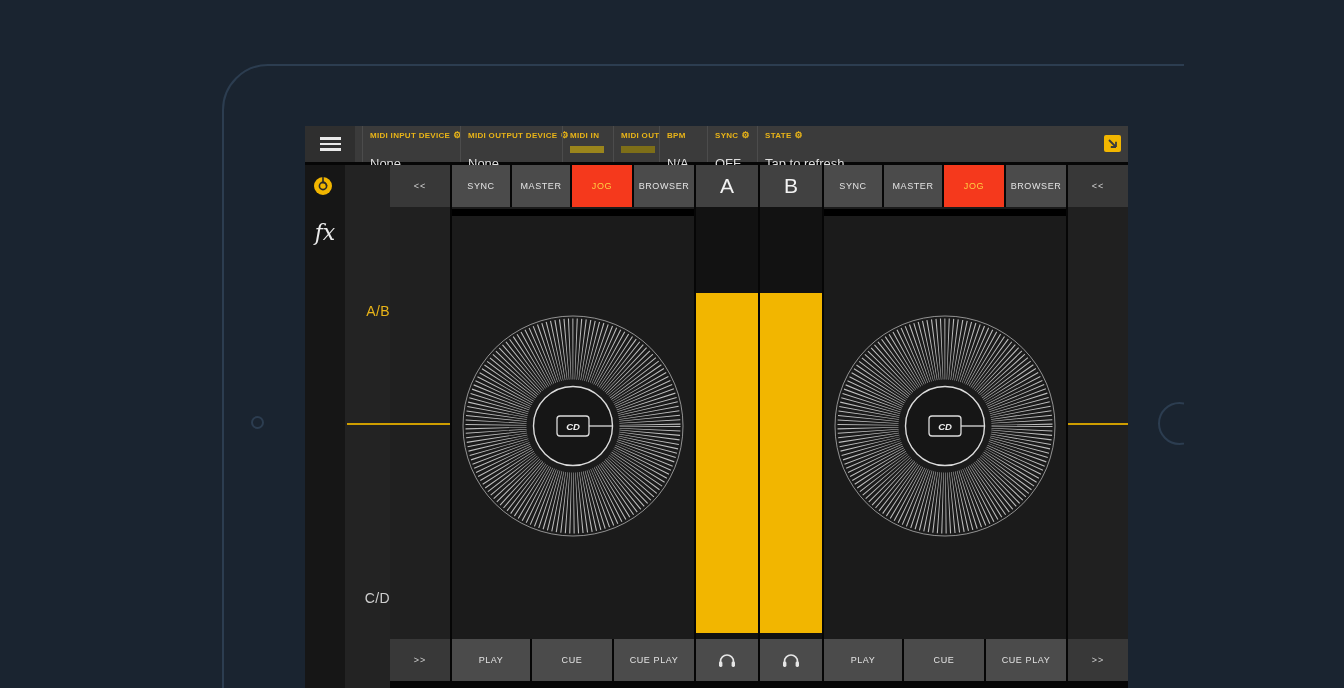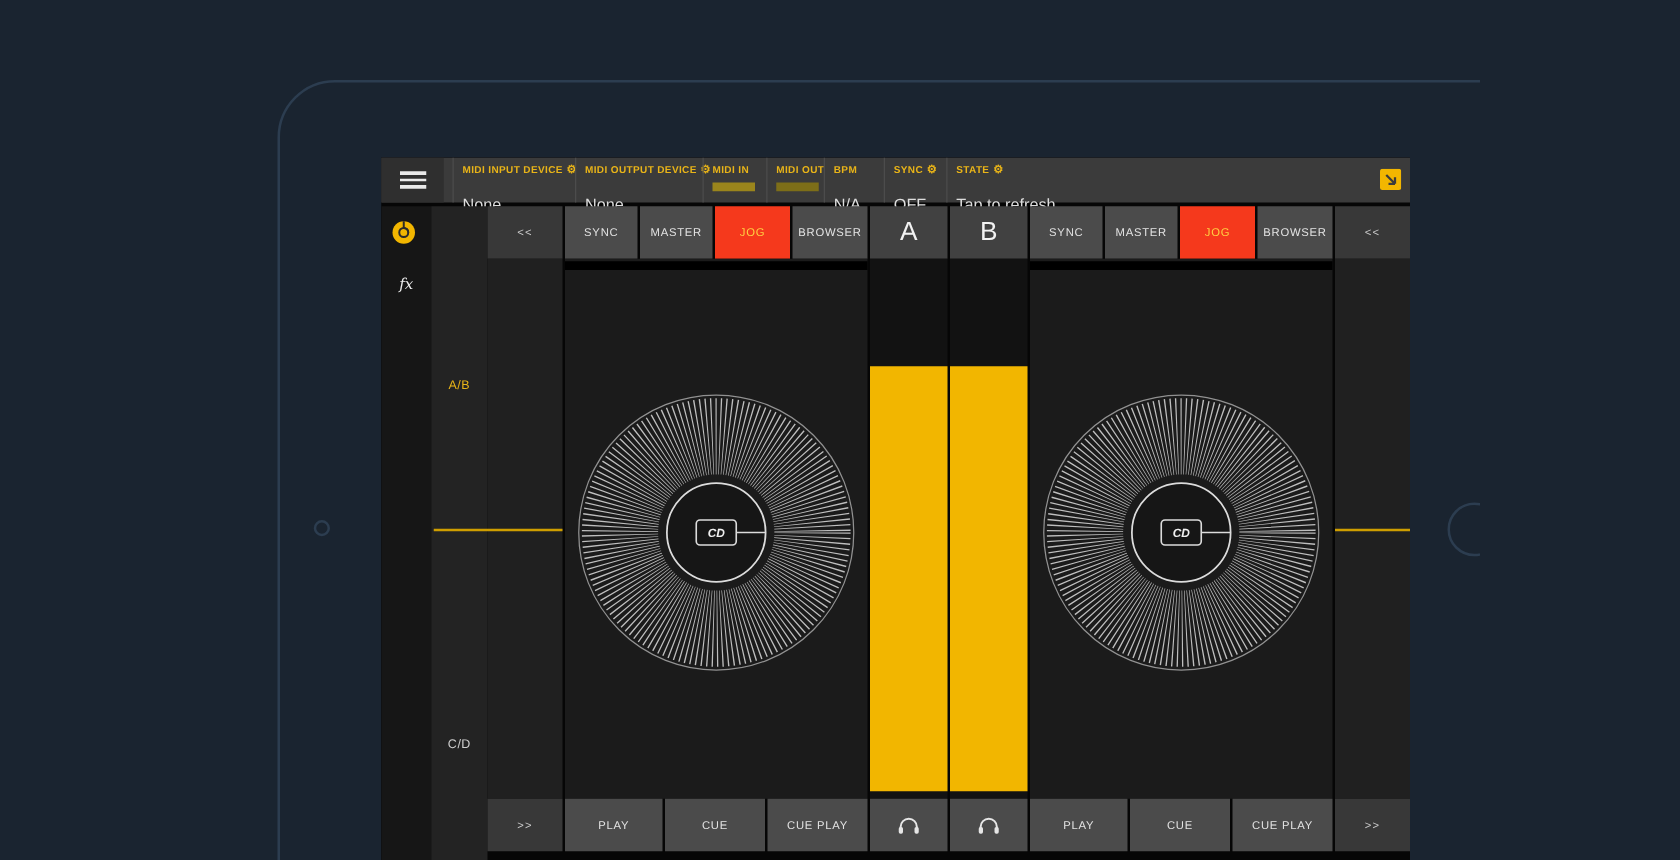--- a/index.html
+++ b/index.html
@@ -17,23 +17,23 @@
 .tsec{position:absolute;top:0;height:36px;padding:5px 0 0 7px;border-left:1px solid #4c4c4c;}
 .tlabel{display:flex;align-items:center;gap:3px;font-size:8px;font-weight:bold;letter-spacing:.3px;color:#e9b418;white-space:nowrap;text-transform:uppercase;}
 .gear{font-size:9px;line-height:9px;color:#e9b418;cursor:pointer;}
 .tvalue{margin-top:16px;font-size:13px;color:#dedede;white-space:nowrap;}
 .led{margin-top:6px;width:34px;height:7px;}
 .expand{position:absolute;left:799px;top:9px;width:17px;height:17px;border:0;background:transparent;padding:0;cursor:pointer;}
 
 
 .sidebar{position:absolute;left:0;top:39px;width:40px;height:523px;background:#161616;}
 .logo{position:absolute;left:7px;top:10px;cursor:pointer;}
-.fx{position:absolute;left:0;top:55px;width:40px;text-align:center;font-family:"DejaVu Serif",serif;font-style:italic;font-size:12px;color:#ececec;cursor:pointer;}
+.fx{position:absolute;left:0;top:55px;width:40px;text-align:center;font-family:"DejaVu Serif",serif;font-style:italic;font-size:22px;color:#ececec;cursor:pointer;}
 .labelcol{position:absolute;left:40px;top:39px;width:45px;height:523px;background:#232323;}
-.bank{position:absolute;left:0;width:100%;text-align:center;font-size:10px;letter-spacing:.4px;cursor:pointer;}
+.bank{position:absolute;left:0;width:100%;text-align:right;font-size:14px;letter-spacing:.4px;cursor:pointer;}
 
 
 .btn{position:absolute;height:42px;display:flex;align-items:center;justify-content:center;border:0;background:#4b4b4b;color:#e3e3e3;font-size:9px;letter-spacing:.6px;cursor:pointer;font-family:"Liberation Sans",sans-serif;}
 .btn.nav{background:#383838;color:#cfcfcf;letter-spacing:1px;}
 .btn.red{background:#f5391c;color:#ffd042;}
 .btn.letter{background:#414141;font-size:21px;letter-spacing:0;color:#f2f2f2;}
 .row-top{top:39px;}
 .row-bottom{top:513px;}
 
 

